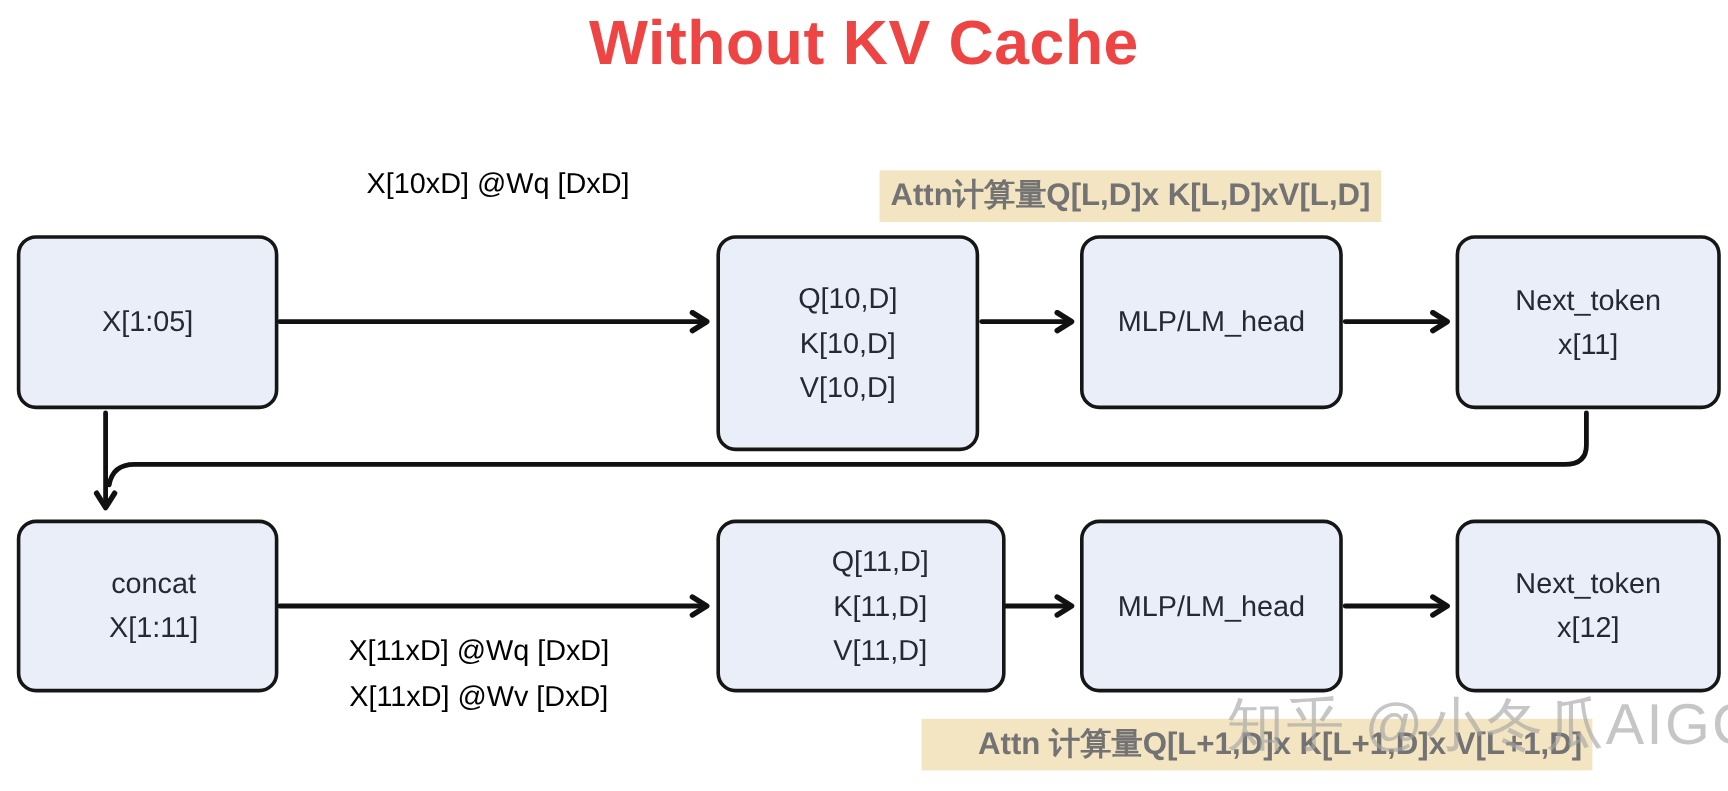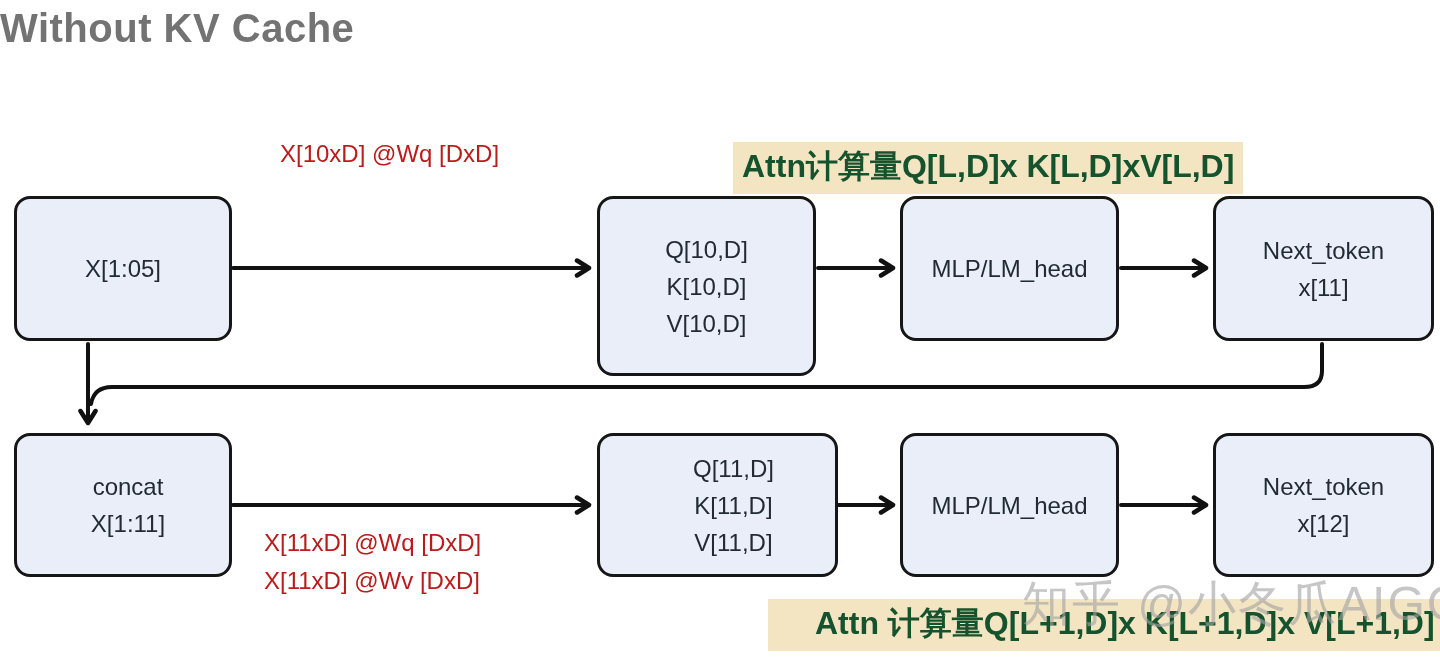--- a/index.html
+++ b/index.html
@@ -5,44 +5,45 @@
   html,body{margin:0;padding:0;background:#ffffff;}
   #stage{
     position:relative;
     width:1440px;height:659px;
     background:#ffffff;
     font-family:"Liberation Sans","DejaVu Sans",sans-serif;
     overflow:hidden;
   }
   #title{
     position:absolute;left:0;top:6px;width:100%;
-    font-size:40px;font-weight:600;color:#737373;
+    text-align:center;
+    font-size:52px;font-weight:600;color:#ef4444;
     letter-spacing:0.5px;
   }
   .box{
     position:absolute;
     background:#E9EEF8;
     border:3.5px solid #161616;
     border-radius:16px;
     display:flex;flex-direction:column;
     align-items:center;justify-content:center;
     font-size:24px;line-height:37px;color:#232a36;
     box-sizing:border-box;
     text-align:center;
   }
   .wlabels{
     position:absolute;
-    font-size:24px;line-height:37.5px;color:#b91c1c;
-    text-align:left;white-space:nowrap;
+    font-size:24px;line-height:37.5px;color:#000000;
+    text-align:center;white-space:nowrap;
   }
   .note{
     position:absolute;
     background:#F3E4C2;
-    color:#14532d;
-    font-size:32px;font-weight:bold;
+    color:#737373;
+    font-size:26px;font-weight:bold;
     padding:3px 9px 5px 9px;
     white-space:nowrap;
   }
   #watermark{
     position:absolute;
     font-size:48px;
     color:rgba(163,163,163,0.62);
     white-space:nowrap;
     z-index:5;
     letter-spacing:2px;

